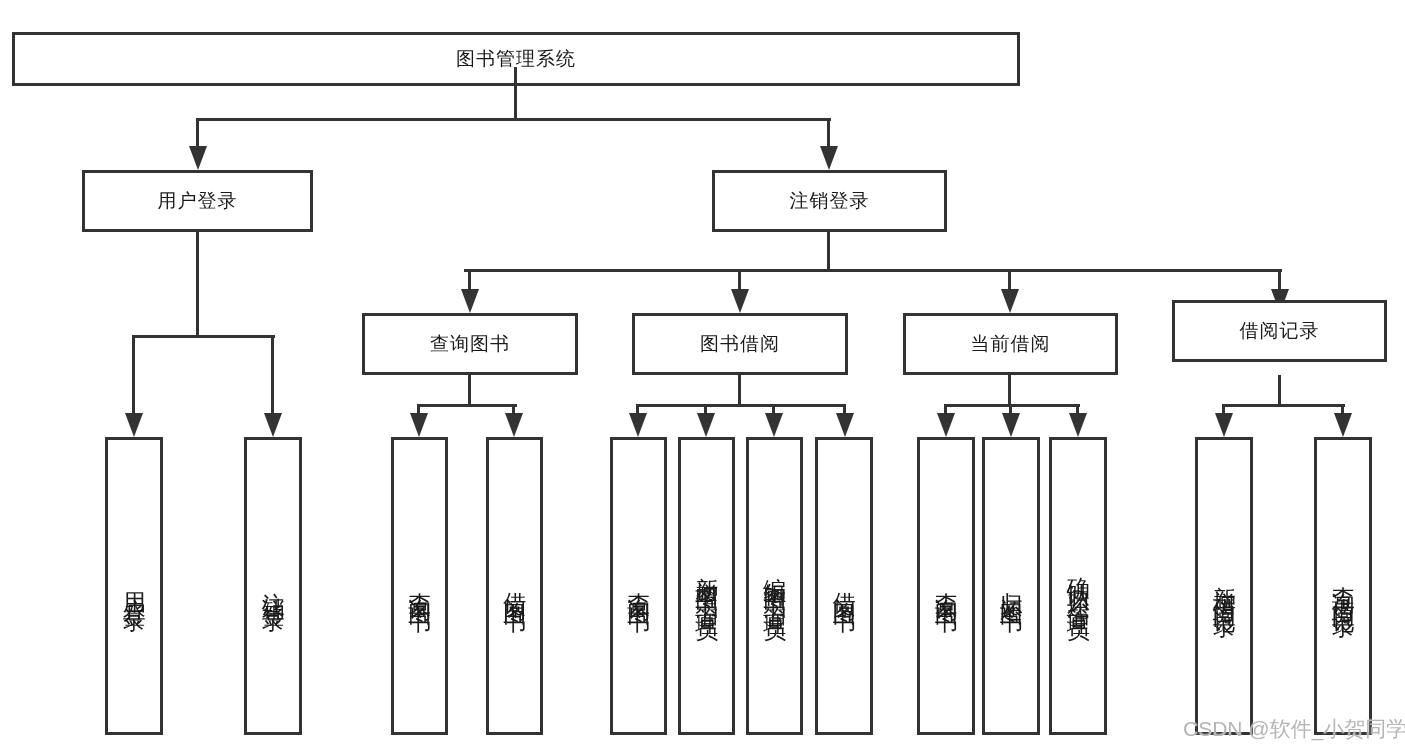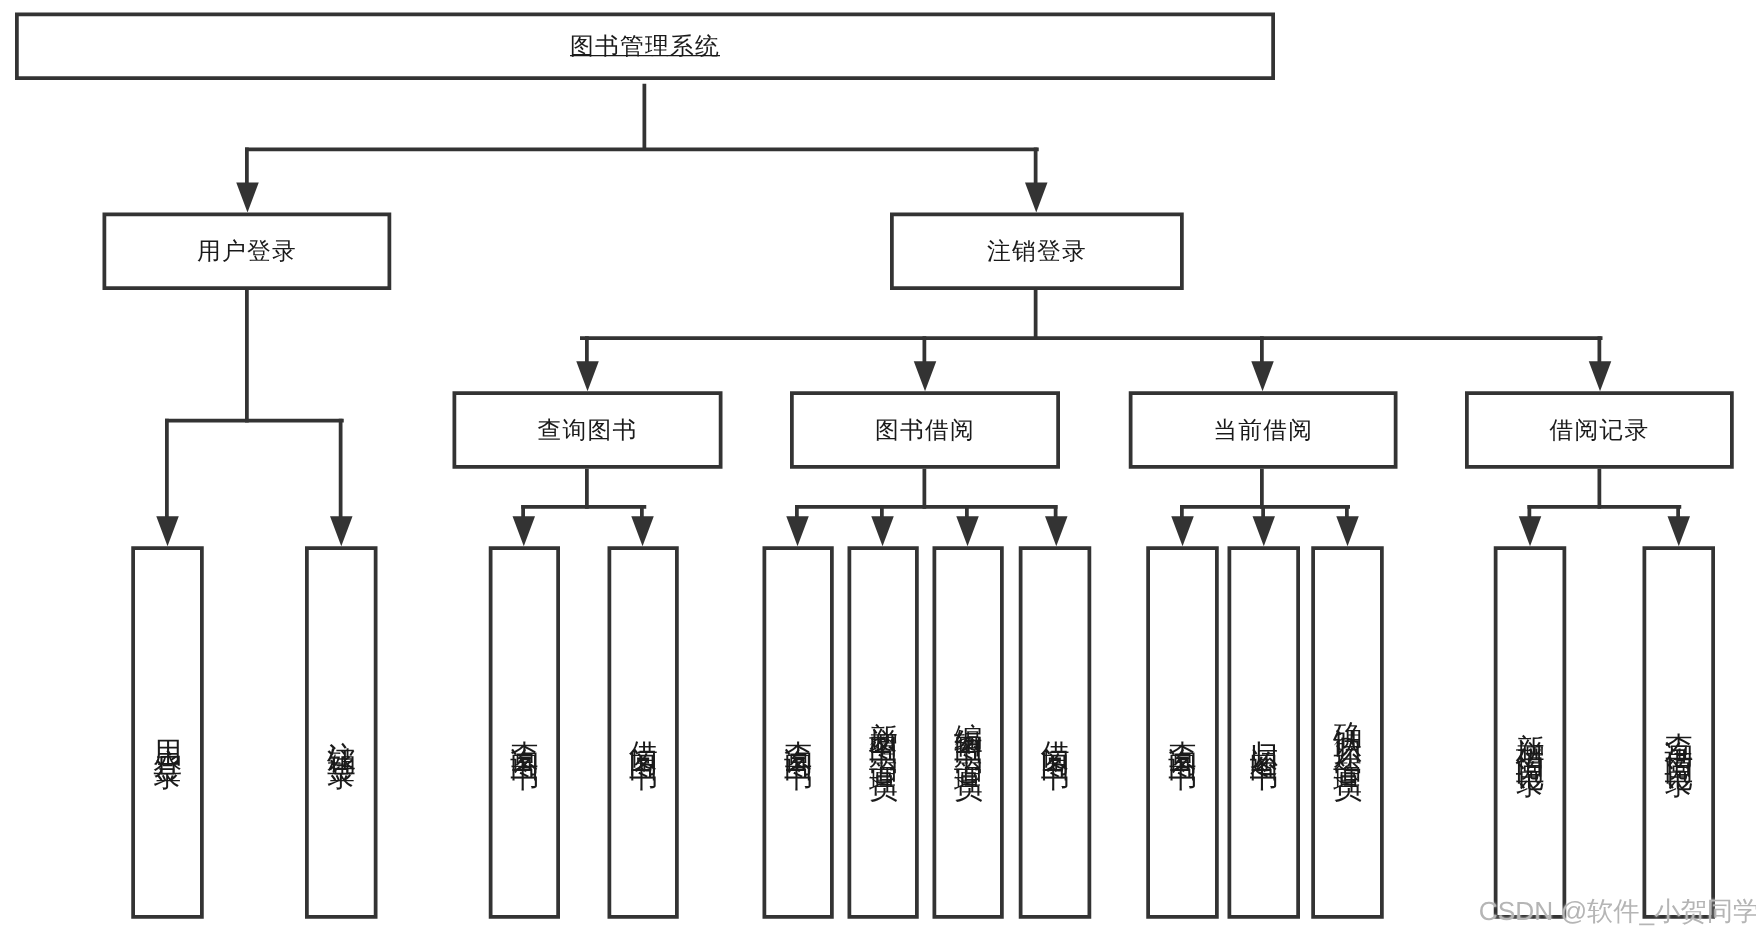--- a/index.html
+++ b/index.html
@@ -58,21 +58,21 @@
     color:var(--wm);
     text-shadow:0 0 2px #ffffff;
     white-space:nowrap;
   }
 </style>
 </head>
 <body>
 
 <div class="canvas">
 
-  <div class="node" style="left:12px;top:10px;width:1008px;height:54px;text-decoration:underline;">图书管理系统</div>
+  <div class="node" style="left:12px;top:32px;width:1008px;height:54px;">图书管理系统</div>
 
   <div class="vline" style="left:514px;top:67px;height:53px;"></div>
   <div class="hline" style="left:196px;top:118px;width:635px;"></div>
   <div class="vline" style="left:196px;top:118px;height:32px;"></div>
   <div class="arrow" style="left:189px;top:146px;"></div>
   <div class="vline" style="left:827px;top:118px;height:32px;"></div>
   <div class="arrow" style="left:820px;top:146px;"></div>
 
   <div class="node" style="left:82px;top:170px;width:231px;height:62px;">用户登录</div>
   <div class="node" style="left:712px;top:170px;width:235px;height:62px;">注销登录</div>
@@ -91,21 +91,21 @@
   <div class="vline" style="left:738px;top:269px;height:24px;"></div>
   <div class="arrow" style="left:731px;top:289px;"></div>
   <div class="vline" style="left:1008px;top:269px;height:24px;"></div>
   <div class="arrow" style="left:1001px;top:289px;"></div>
   <div class="vline" style="left:1278px;top:269px;height:24px;"></div>
   <div class="arrow" style="left:1271px;top:289px;"></div>
 
   <div class="node" style="left:362px;top:313px;width:216px;height:62px;">查询图书</div>
   <div class="node" style="left:632px;top:313px;width:216px;height:62px;font-family:Liberation Mono, monospace;">图书借阅</div>
   <div class="node" style="left:903px;top:313px;width:215px;height:62px;">当前借阅</div>
-  <div class="node" style="left:1172px;top:313px;width:215px;height:62px;text-align:center;">借阅记录</div>
+  <div class="node" style="left:1172px;top:300px;width:215px;height:62px;text-align:center;">借阅记录</div>
 
   <div class="vline" style="left:468px;top:375px;height:32px;"></div>
   <div class="hline" style="left:417px;top:404px;width:100px;"></div>
   <div class="vline" style="left:417px;top:404px;height:13px;"></div>
   <div class="arrow" style="left:410px;top:413px;"></div>
   <div class="vline" style="left:512px;top:404px;height:13px;"></div>
   <div class="arrow" style="left:505px;top:413px;"></div>
 
   <div class="vline" style="left:738px;top:375px;height:32px;"></div>
   <div class="hline" style="left:636px;top:404px;width:210px;"></div>

